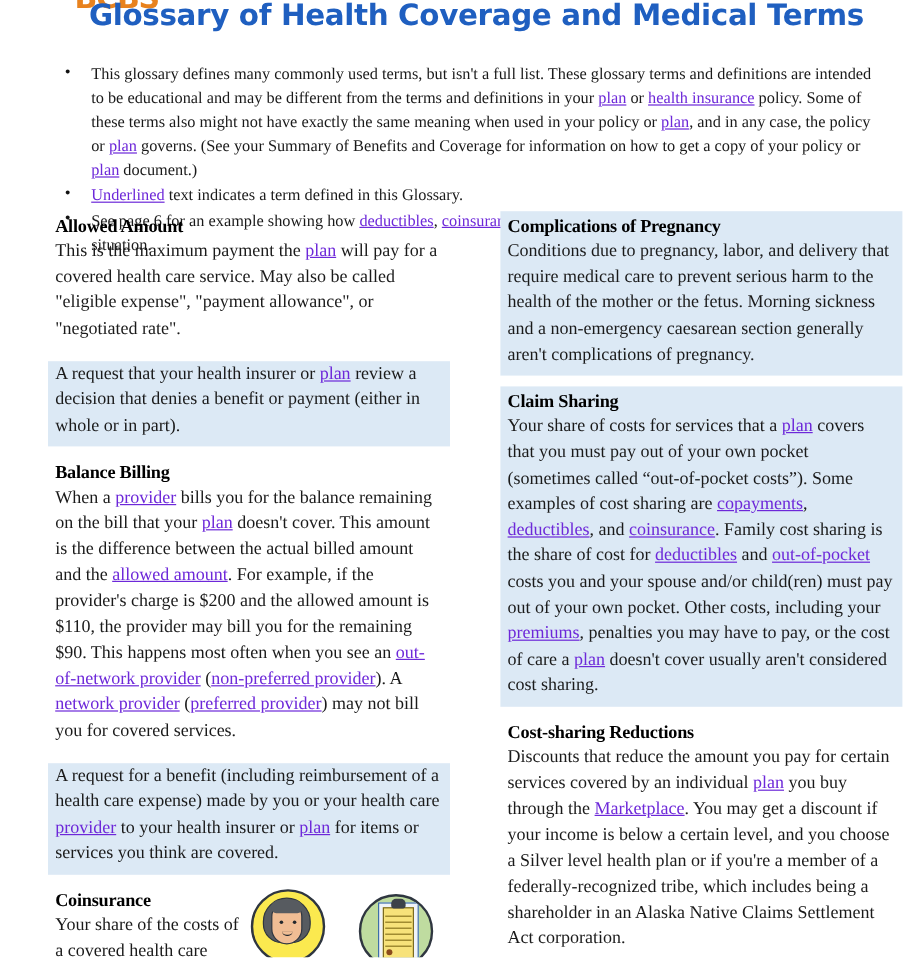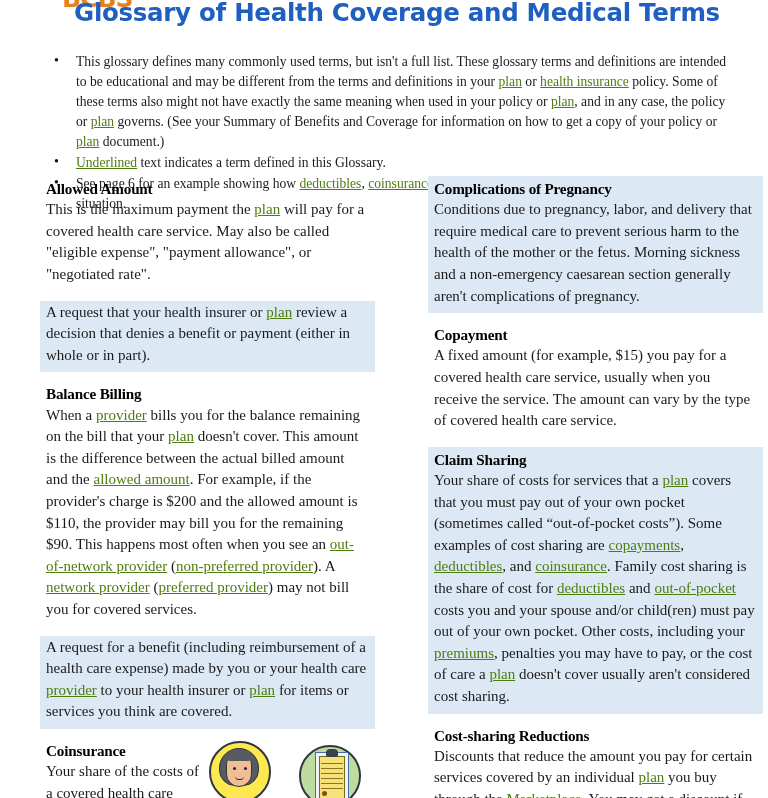--- a/index.html
+++ b/index.html
@@ -70,42 +70,42 @@
   .intro li::before {
     content: "\2022";
     position: absolute;
     left: 10px;
     top: -1px;
     font-size: 14px;
     color: #111;
   }
 
   a.term, .term {
-    color: #4d7c0f;
+    color: #6d28d9;
     text-decoration: underline;
     text-underline-offset: 1px;
   }
 
   
   .columns {
     position: absolute;
     top: 176px;
     left: 0;
     right: 0;
     bottom: 0;
     display: flex;
     gap: 14px;
     padding: 0 14px 0 40px;
   }
   .col {
     width: 335px;
     flex: 0 0 335px;
   }
   .col-right {
-    margin-left: 39px;
+    margin-left: 28px;
   }
 
   .entry {
     padding: 1px 6px 6px 6px;
     margin-bottom: 9px;
   }
   .entry.hl {
     background: #dce9f5;
   }
   .entry h2 {
@@ -291,24 +291,20 @@
               <div class="fulcrum"></div>
             </div>
           </div>
         </div>
       </div>
     <div class="col col-right" id="col-right">
         <div class="entry hl">
           <h2>Complications of Pregnancy</h2>
           <p>Conditions due to pregnancy, labor, and delivery that require medical care to prevent serious harm to the health of the mother or the fetus.  Morning sickness and a non-emergency caesarean section generally aren't complications of pregnancy.</p>
         </div>
-        <div class="entry">
-          <h2>Copayment</h2>
-          <p>A fixed amount (for example, $15) you pay for a covered health care service, usually when you receive the service.  The amount can vary by the type of covered health care service.</p>
-        </div>
         <div class="entry hl">
           <h2>Claim Sharing</h2>
           <p>Your share of costs for services that a <a class="term" href="#">plan</a> covers that you must pay out of your own pocket (sometimes called “out-of-pocket costs”).  Some examples of cost sharing are <a class="term" href="#">copayments</a>, <a class="term" href="#">deductibles</a>, and <a class="term" href="#">coinsurance</a>.  Family cost sharing is the share of cost for <a class="term" href="#">deductibles</a> and <a class="term" href="#">out-of-pocket</a> costs you and your spouse and/or child(ren) must pay out of your own pocket.  Other costs, including your <a class="term" href="#">premiums</a>, penalties you may have to pay, or the cost of care a <a class="term" href="#">plan</a> doesn't cover usually aren't considered cost sharing.</p>
         </div>
         <div class="entry">
           <h2>Cost-sharing Reductions</h2>
           <p>Discounts that reduce the amount you pay for certain services covered by an individual <a class="term" href="#">plan</a> you buy through the <a class="term" href="#">Marketplace</a>.  You may get a discount if your income is below a certain level, and you choose a Silver level health plan or if you're a member of a federally-recognized tribe, which includes being a shareholder in an Alaska Native Claims Settlement Act corporation.</p>
         </div>
       </div>
   </div>

